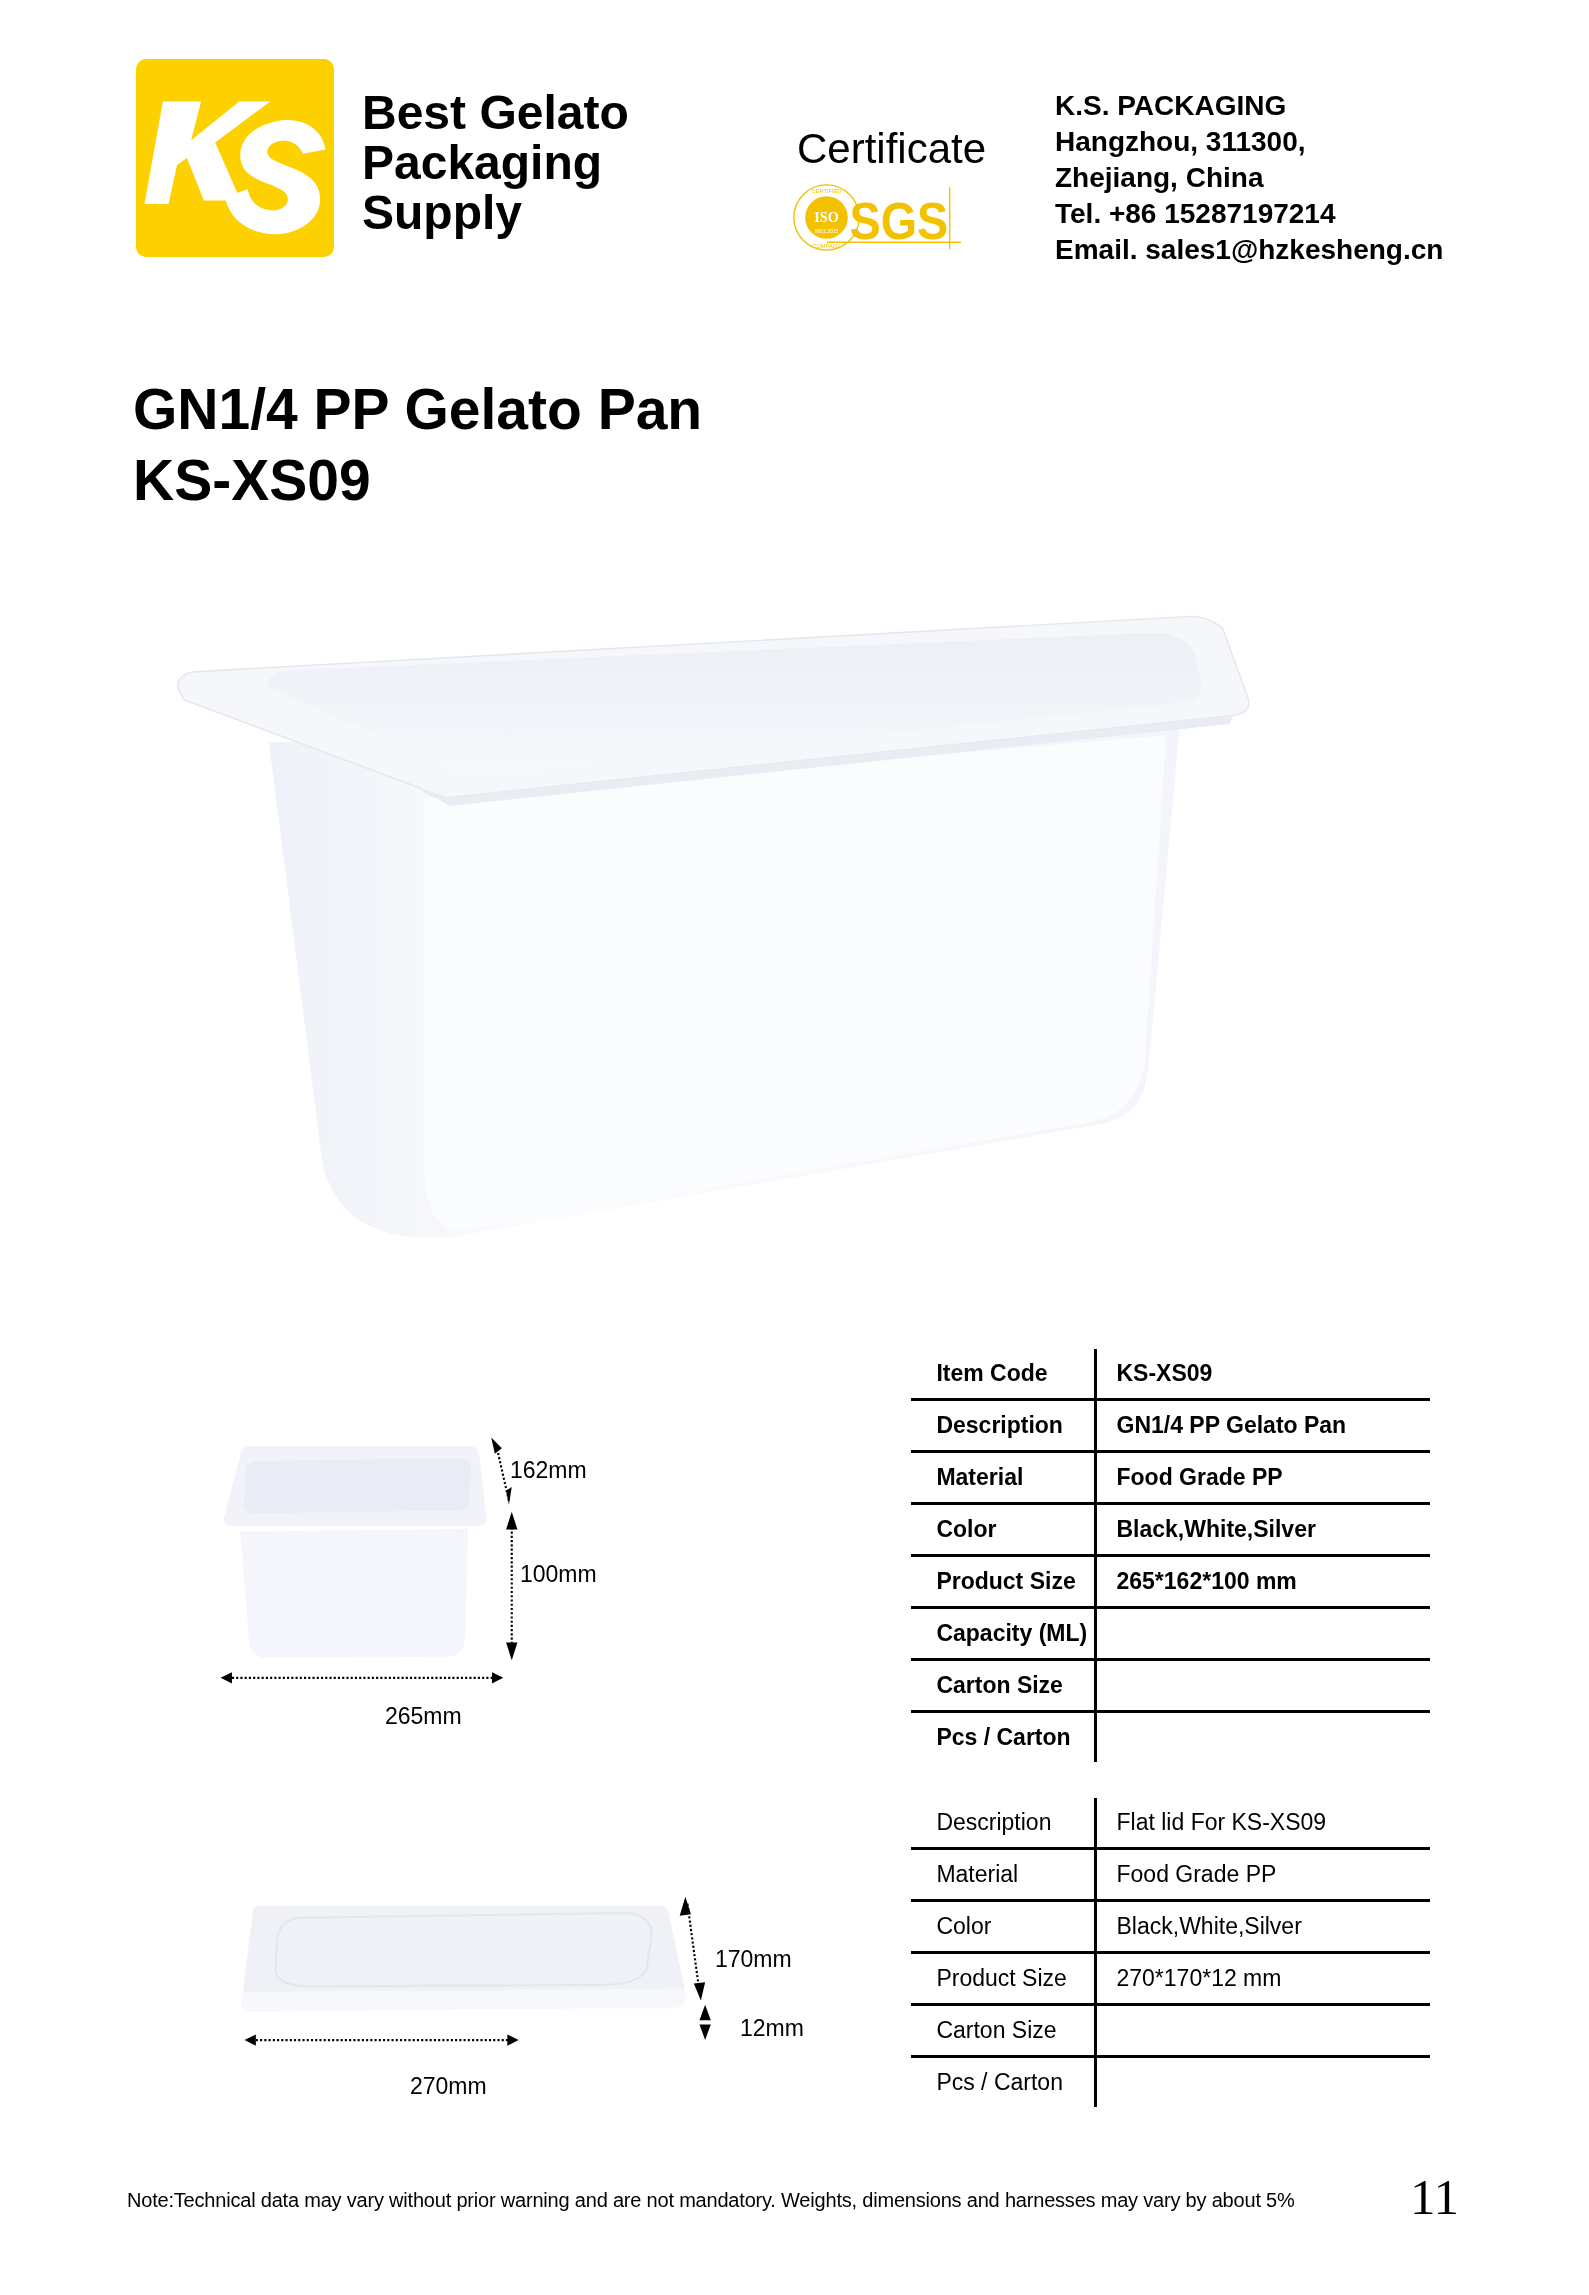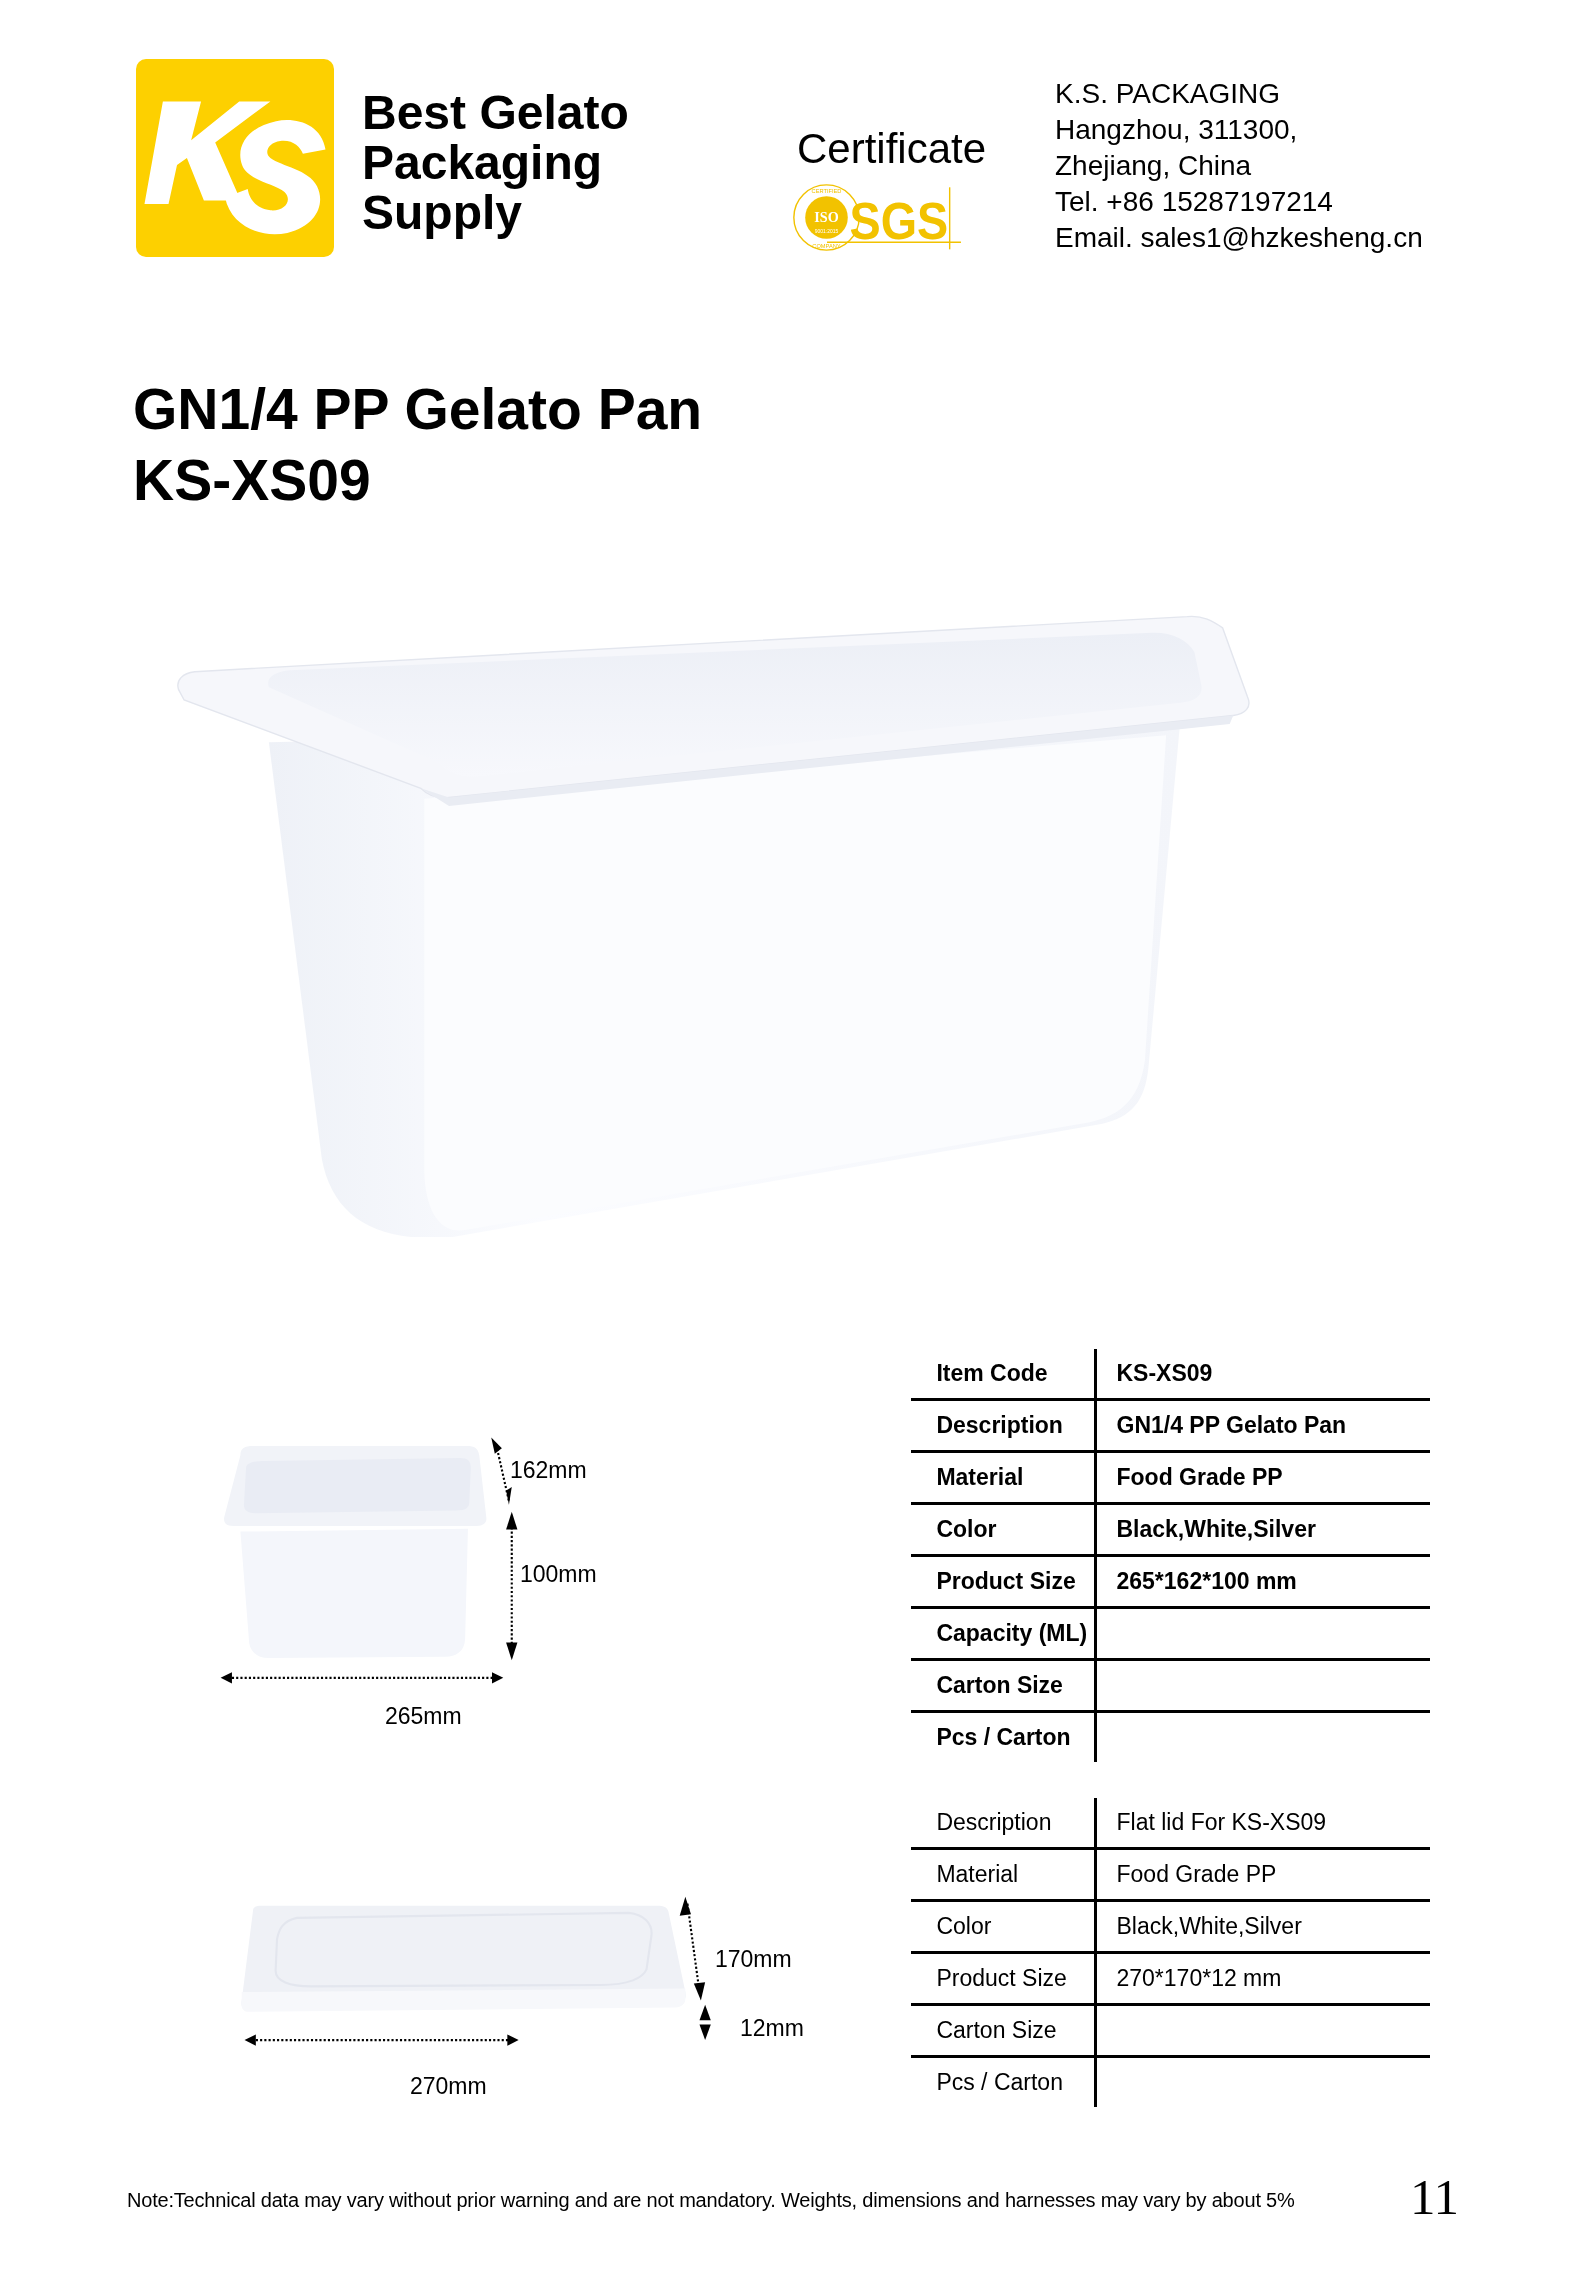--- a/index.html
+++ b/index.html
@@ -8,21 +8,21 @@
   .abs { position:absolute; }
 
   
   .logo-box { left:136px; top:59px; width:198px; height:198px; background:#FDD000; border-radius:10px; overflow:hidden; }
   .logo-box svg { width:100%; height:100%; display:block; }
   .brand { left:362px; top:88px; font-size:48px; font-weight:bold; line-height:50px; letter-spacing:0; }
   .brand div { white-space:nowrap; }
   .cert-label { left:797px; top:124px; font-size:42px; line-height:49px; white-space:nowrap; }
   .iso-badge { left:791px; top:182px; width:71px; height:71px;text-align:right; }
   .sgs-logo { left:827px; top:180px; width:141px; height:71px; }
-  .company { left:1055px; top:76px; font-size:28px; line-height:36px; }
+  .company { left:1055px; top:88px; font-size:28px; line-height:36px;font-weight:bold; }
   .company div { white-space:nowrap; }
 
   
   .title { left:133px; top:374px; font-size:57px; font-weight:bold; line-height:71px; }
   .title div { white-space:nowrap; }
 
   
   .hero { left:170px; top:608px; width:1201px; height:629px; }
 
   

